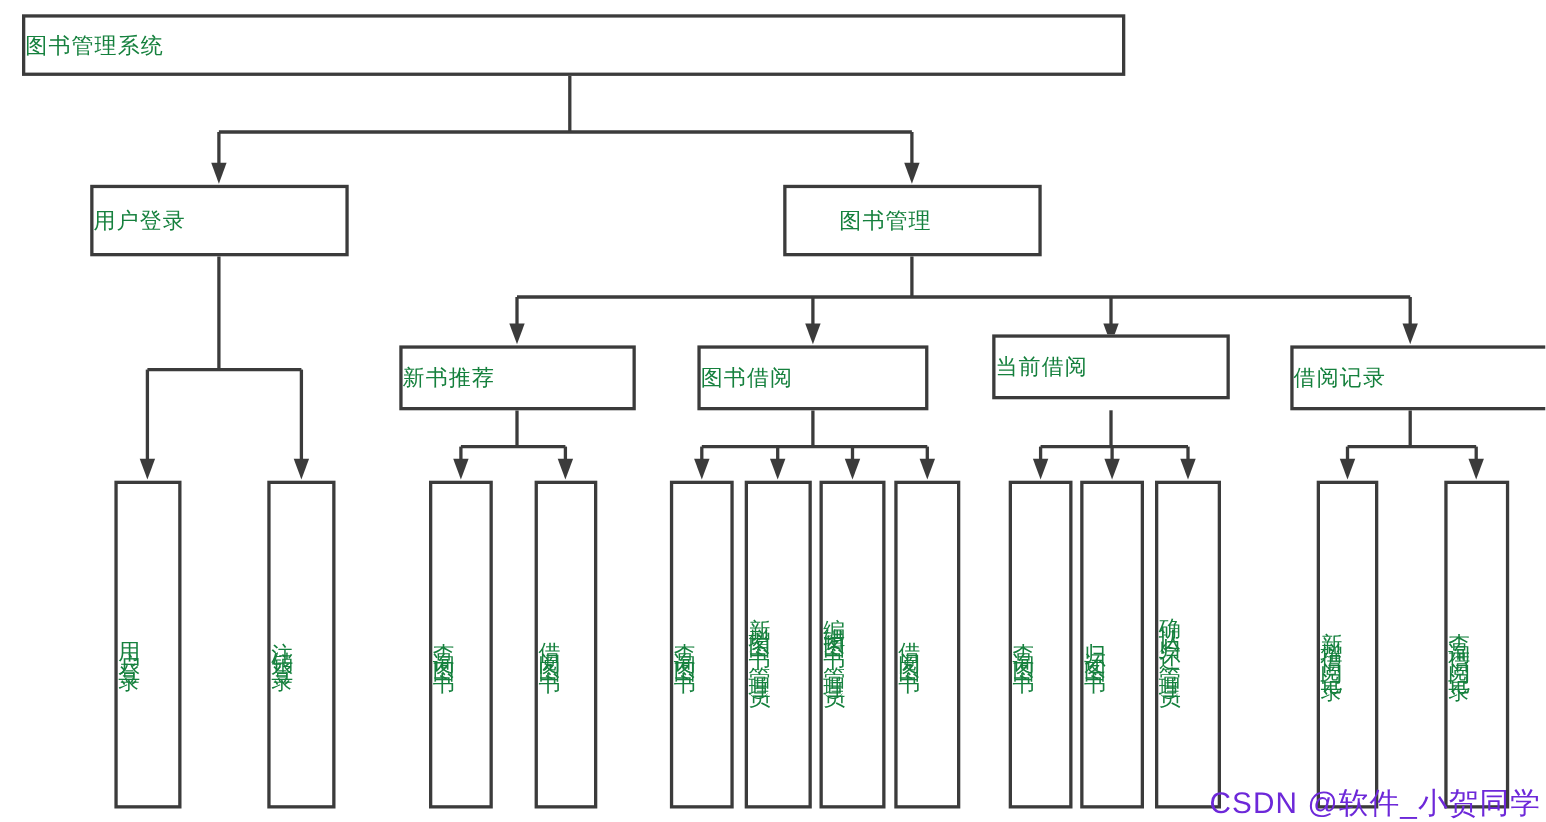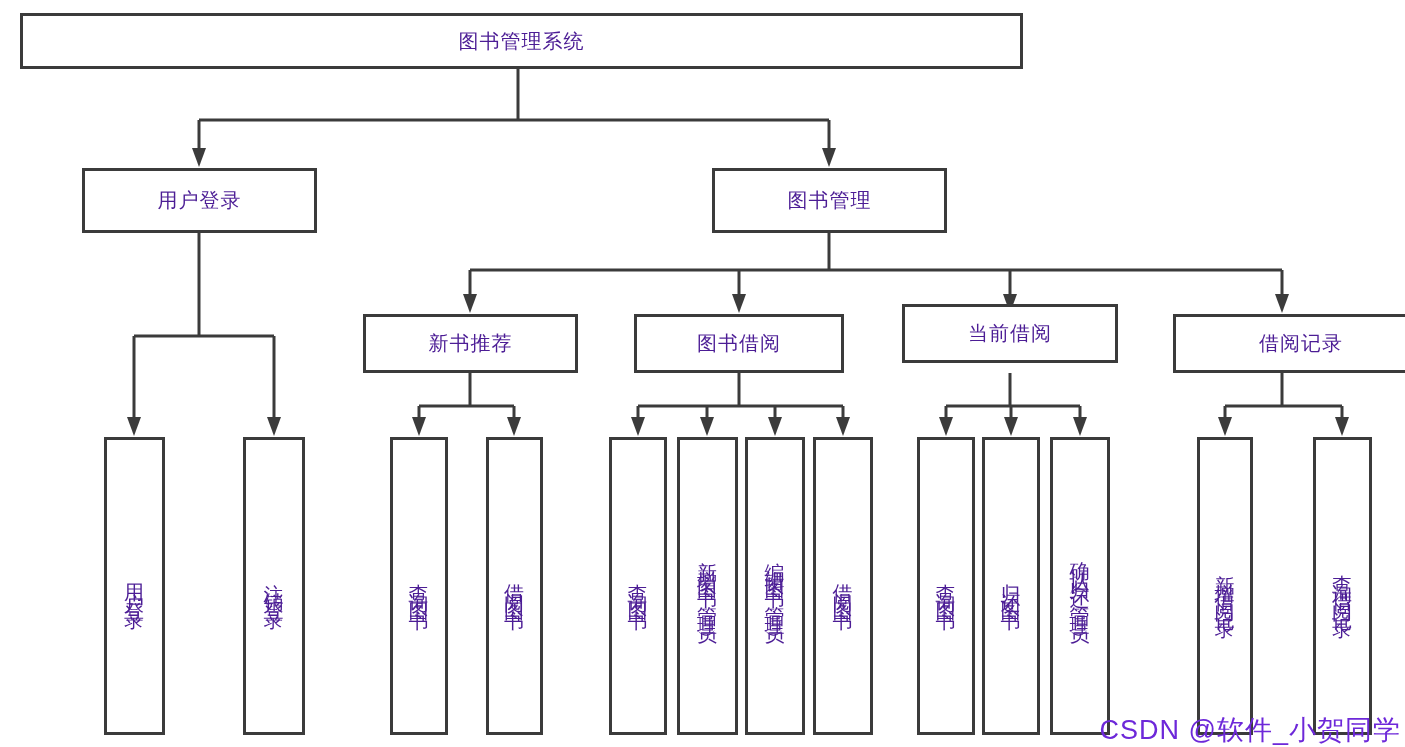--- a/index.html
+++ b/index.html
@@ -13,22 +13,21 @@
   #wires{position:absolute;left:0;top:0;width:1405px;height:747px;}
   #wires line{stroke:#3b3b3b;stroke-width:3;}
   #wires polygon{fill:#3b3b3b;stroke:none;}
   .node{
     position:absolute;
     box-sizing:border-box;
     background:#ffffff;
     border:3px solid #3b3b3b;
     display:flex;
     align-items:center;
-    justify-content:center;
-    color:#4c1d95;
+    color:#15803d;
     font-size:20px;
     letter-spacing:1px;
   }
   .node-v span{
     writing-mode:vertical-rl;
     text-orientation:mixed;
     letter-spacing:9px;
     line-height:1;
     white-space:nowrap;
   }
@@ -124,21 +123,21 @@
     </g>
   </svg>
 
   <div class="node" style="left:20px;top:13px;width:1003px;height:56px;">
     <span>图书管理系统</span>
   </div>
 
   <div class="node" style="left:82px;top:168px;width:235px;height:65px;">
     <span>用户登录</span>
   </div>
-  <div class="node" style="left:712px;top:168px;width:235px;height:65px;">
+  <div class="node" style="left:712px;top:168px;width:235px;height:65px;padding-left:48px;">
     <span>图书管理</span>
   </div>
 
   <div class="node" style="left:363px;top:314px;width:215px;height:59px;">
     <span>新书推荐</span>
   </div>
   <div class="node" style="left:634px;top:314px;width:210px;height:59px;">
     <span>图书借阅</span>
   </div>
   <div class="node" style="left:902px;top:304px;width:216px;height:59px;">

